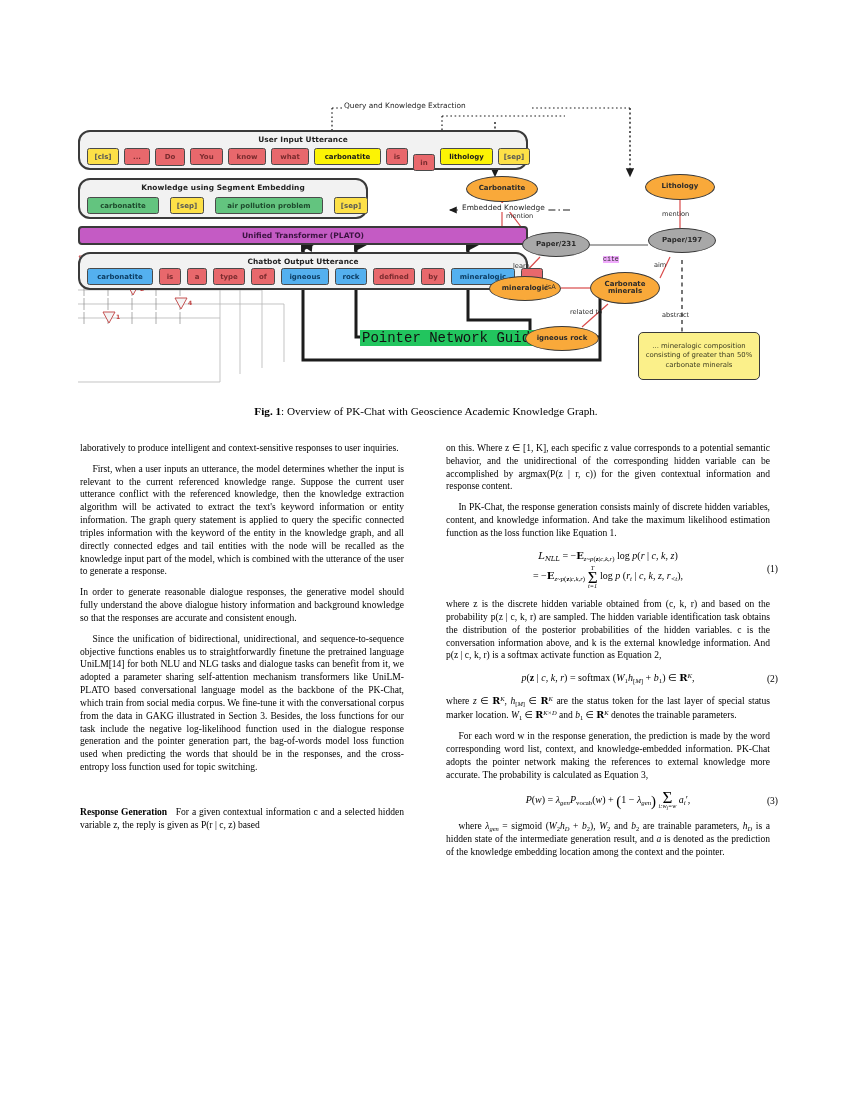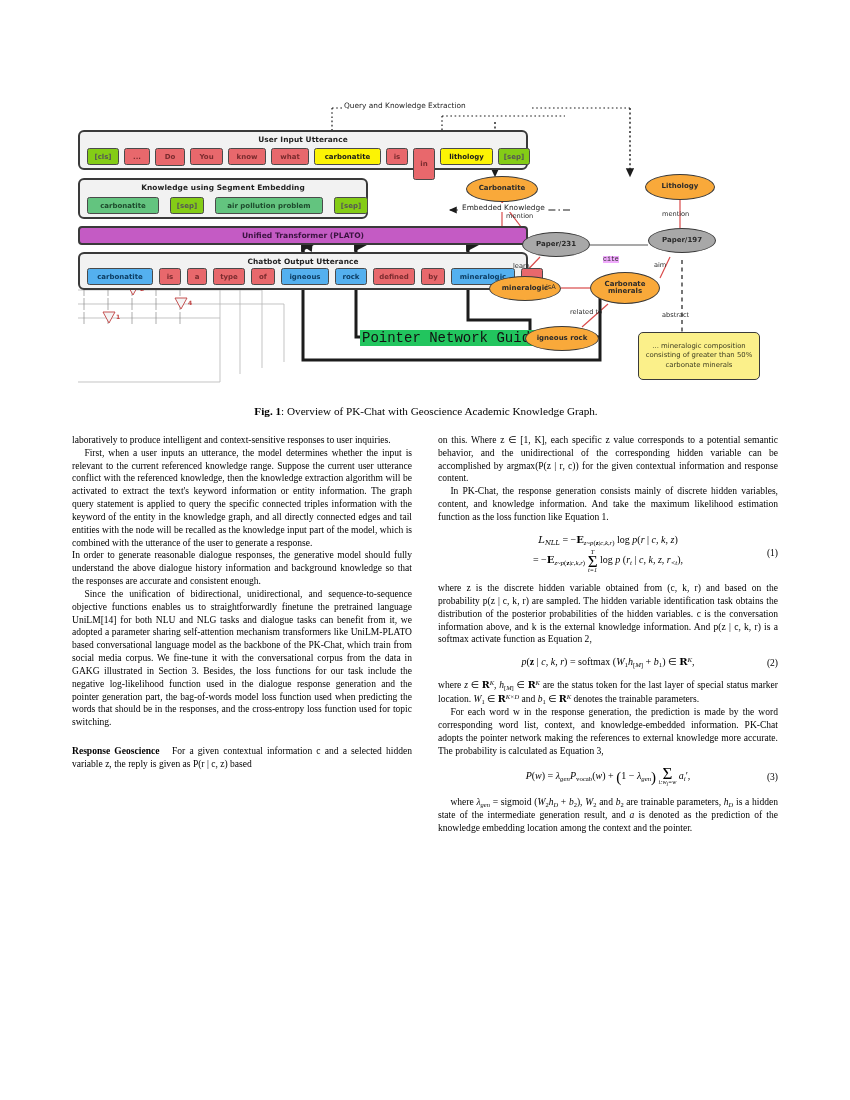--- a/index.html
+++ b/index.html
@@ -9,36 +9,36 @@
     font-family:"Liberation Serif", serif;
     color:#000;
   }
   .page { position:absolute; inset:0; background:#fff;padding-left:20px; }
 
   
   #figure { position:absolute; left:70px; top:92px; width:712px; height:305px; }
 
   .panel {
     position:absolute; background:#f2f2f2;
-    border:2px solid #3a3a3a; border-radius:6px;
+    border:2px solid #3a3a3a; border-radius:12px;
   }
   .panel-title {
     position:absolute; left:0; right:0; top:3px; text-align:center;
     font-family:"DejaVu Sans", sans-serif; font-size:7.4px; font-weight:bold;
     color:#222; letter-spacing:.1px;
   }
   .tok {
     position:absolute; border:1.4px solid #4a4a4a; border-radius:2.5px;
     font-family:"DejaVu Sans", sans-serif; font-size:7px; font-weight:bold;
     display:flex; align-items:center; justify-content:center;
     color:#222; white-space:nowrap; overflow:hidden;
   }
   .tok.red { background:#e8686c; color:#7a2b2e; }
   .tok.yellow { background:#fcf304; color:#1a1a1a; }
-  .tok.grey { background:#84cc16; color:#555; }
+  .tok.grey { background:#fde047; color:#555; }
   .tok.green { background:#63c47f; color:#1d4a2c; }
   .tok.blue { background:#54b0ef; color:#0d3d63; }
 
   .bar-plato {
     position:absolute; background:#c45bc4; border:2px solid #3a3a3a;
     border-radius:4px; display:flex; align-items:center; justify-content:center;
     font-family:"DejaVu Sans", sans-serif; font-size:7.6px; font-weight:bold;
     color:#3a1340;
   }
 
@@ -76,21 +76,21 @@
     position:absolute; left:70px; top:404px; width:712px;
     text-align:center; font-size:11.2px; line-height:1.3;
   }
   #caption b { font-weight:bold; }
 
   
   .col { position:absolute; top:434px; width:340px; font-size:9.55px; line-height:1.345; }
   #col-left  { left:72px; }
   #col-right { left:438px; }
 
-  p.body { margin:0; text-align:justify; text-indent:1.3em; hyphens:none; }
+  p.body { margin:8px; text-align:justify; text-indent:1.3em; hyphens:none; }
   p.body.noind { text-indent:0; }
   h3.sec {
     margin:12px 0 7px 0; font-size:9.9px; font-weight:bold; text-indent:0;
   }
   .runin { font-weight:bold; }
   .gap-lg { height:16px; }
 
   
   .eq { position:relative; margin:9px 0 9px 0; text-align:center; font-size:10px; }
   .eq .num { position:absolute; right:0; top:50%; transform:translateY(-50%); font-size:9.5px; }
@@ -217,21 +217,21 @@
       <div class="panel-title">User Input Utterance</div>
       <div id="toks-user" style="position:absolute; left:7px; top:16px; height:17px;">
           <div class="tok grey" style="left: 0px; top: 0px; width: 32px; height: 17px;">[cls]</div>
           <div class="tok red" style="left: 37px; top: 0px; width: 26px; height: 17px;">...</div>
           <div class="tok red" style="left: 68px; top: 0px; width: 30px; height: 18px;">Do</div>
           <div class="tok red" style="left: 103px; top: 0px; width: 33px; height: 17px;">You</div>
           <div class="tok red" style="left: 141px; top: 0px; width: 38px; height: 17px;">know</div>
           <div class="tok red" style="left: 184px; top: 0px; width: 38px; height: 17px;">what</div>
           <div class="tok yellow" style="left: 227px; top: 0px; width: 67px; height: 17px;">carbonatite</div>
           <div class="tok red" style="left: 299px; top: 0px; width: 22px; height: 17px;">is</div>
-          <div class="tok red" style="left: 326px; top: 0px; width: 22px; height: 32px;">in</div>
+          <div class="tok red" style="left: 326px; top: 6px; width: 22px; height: 17px;">in</div>
           <div class="tok yellow" style="left: 353px; top: 0px; width: 53px; height: 17px;">lithology</div>
           <div class="tok grey" style="left: 411px; top: 0px; width: 32px; height: 17px;">[sep]</div>
         </div>
     </div>
 
     <div class="panel" style="left:8px; top:86px; width:290px; height:41px;">
       <div class="panel-title">Knowledge using Segment Embedding</div>
       <div id="toks-know" style="position:absolute; left:7px; top:17px; height:17px;">
           <div class="tok green" style="left: 0px; top: 0px; width: 72px; height: 17px;">carbonatite</div>
           <div class="tok grey" style="left: 83px; top: 0px; width: 34px; height: 17px;">[sep]</div>
@@ -282,21 +282,21 @@
   <div id="caption">
     <b>Fig. 1</b><span>: Overview of PK-Chat with Geoscience Academic Knowledge Graph.</span>
   </div>
 
   <div class="col" id="col-left">
     <p class="body noind">laboratively to produce intelligent and context-sensitive responses to user inquiries.</p>
     <p class="body">First, when a user inputs an utterance, the model determines whether the input is relevant to the current referenced knowledge range. Suppose the current user utterance conflict with the referenced knowledge, then the knowledge extraction algorithm will be activated to extract the text's keyword information or entity information. The graph query statement is applied to query the specific connected triples information with the keyword of the entity in the knowledge graph, and all directly connected edges and tail entities with the node will be recalled as the knowledge input part of the model, which is combined with the utterance of the user to generate a response.</p>
     <p class="body noind">In order to generate reasonable dialogue responses, the generative model should fully understand the above dialogue history information and background knowledge so that the responses are accurate and consistent enough.</p>
     <p class="body">Since the unification of bidirectional, unidirectional, and sequence-to-sequence objective functions enables us to straightforwardly finetune the pretrained language UniLM[14] for both NLU and NLG tasks and dialogue tasks can benefit from it, we adopted a parameter sharing self-attention mechanism transformers like UniLM-PLATO based conversational language model as the backbone of the PK-Chat, which train from social media corpus. We fine-tune it with the conversational corpus from the data in GAKG illustrated in Section 3. Besides, the loss functions for our task include the negative log-likelihood function used in the dialogue response generation and the pointer generation part, the bag-of-words model loss function used when predicting the words that should be in the responses, and the cross-entropy loss function used for topic switching.</p>
     <div class="gap-lg"></div>
-    <p class="body noind"><span class="runin">Response Geoscience</span>&nbsp;&nbsp;&nbsp;<span>For a given contextual information c and a selected hidden variable z, the reply is given as P(r | c, z) based</span></p>
+    <p class="body noind"><span class="runin">Response Generation</span>&nbsp;&nbsp;&nbsp;<span>For a given contextual information c and a selected hidden variable z, the reply is given as P(r | c, z) based</span></p>
   </div>
 
   <div class="col" id="col-right">
     <p class="body noind">on this. Where z ∈ [1, K], each specific z value corresponds to a potential semantic behavior, and the unidirectional of the corresponding hidden variable can be accomplished by argmax(P(z | r, c)) for the given contextual information and response content.</p>
     <p class="body">In PK-Chat, the response generation consists mainly of discrete hidden variables, content, and knowledge information. And take the maximum likelihood estimation function as the loss function like Equation 1.</p>
 
     <div class="eq">
       <span class="eqrow">
         <span class="cal">L</span><span class="sub cal">NLL</span> = −<span class="bb">E</span><span class="sub"><i class="v">z~p</i>(<b>z</b>|<i class="v">c,k,r</i>)</span> log <i class="v">p</i>(<i class="v">r</i> | <i class="v">c</i>, <i class="v">k</i>, <i class="v">z</i>)
       </span>

